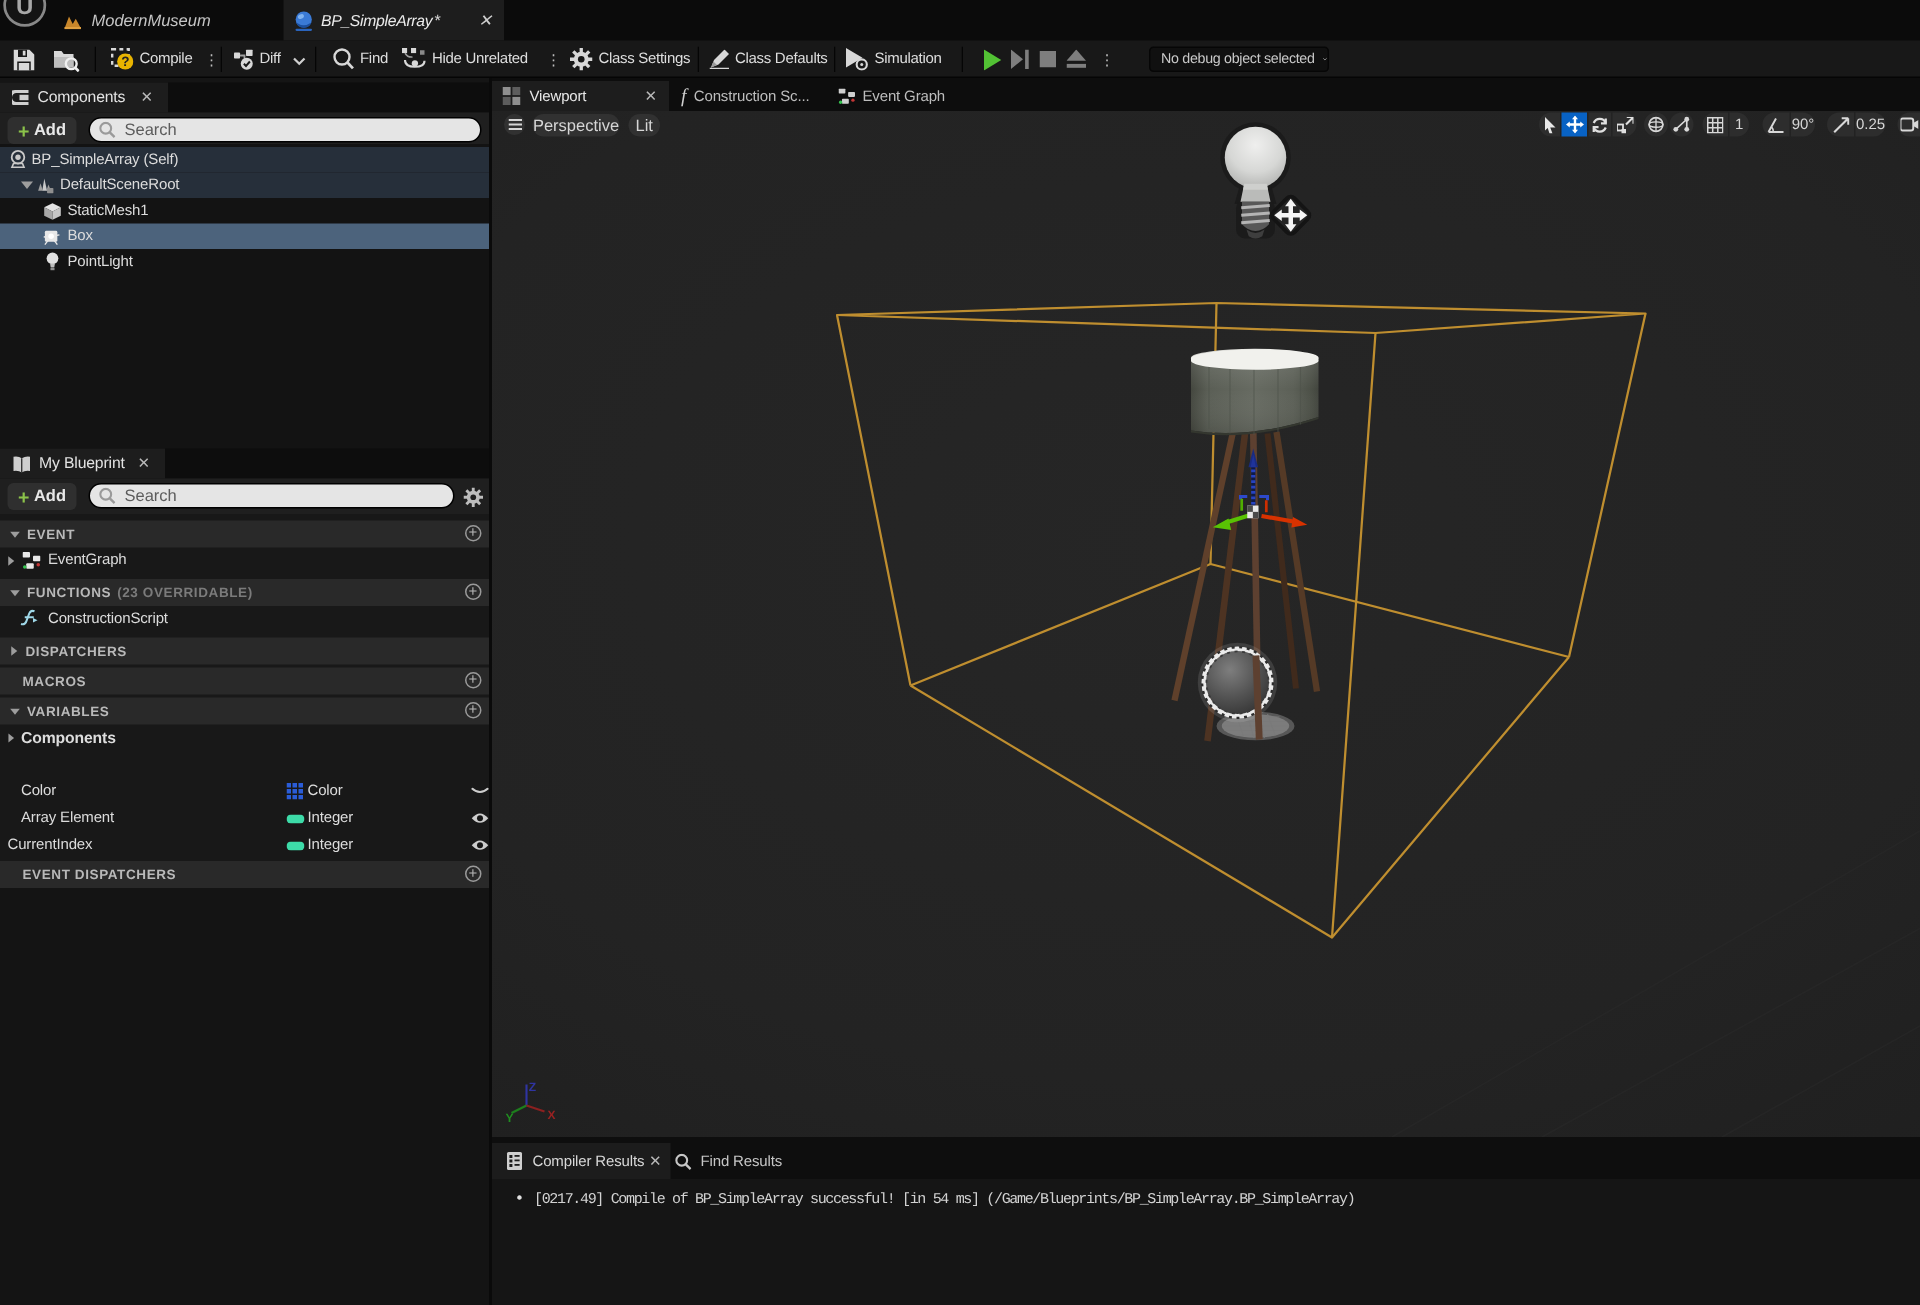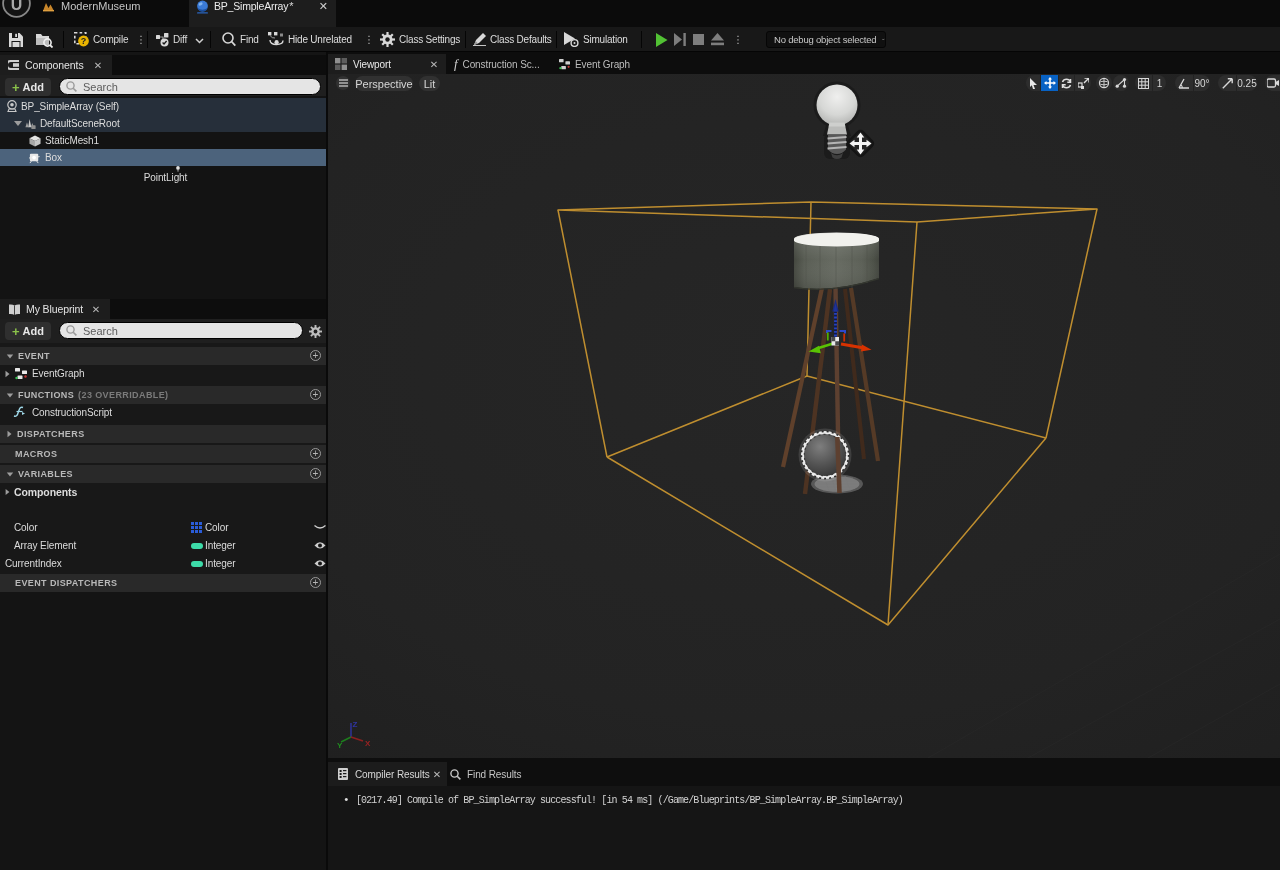--- a/index.html
+++ b/index.html
@@ -3,21 +3,21 @@
 <meta charset="utf-8">
 <style>
   * { margin:0; padding:0; box-sizing:border-box; }
   html,body { width:1280px; height:870px; background:#0a0a0a; overflow:hidden;
     font-family:"Liberation Sans", sans-serif; }
   #app { position:relative; width:1280px; height:870px; background:#0a0a0a; }
   .abs { position:absolute; }
 
   
   #titlebar { position:absolute; left:0; top:0; width:1280px; height:27px; background:#0b0b0b; }
-  .ttab { position:absolute; top:0; height:27px; display:flex; align-items:flex-start; color:#c5c5c5; font-size:11px; }
+  .ttab { position:absolute; top:0; height:27px; display:flex; align-items:center; color:#c5c5c5; font-size:11px;font-style:italic; }
   .ttab.active { background:#1d1d1d; color:#efefef; border-radius:0 0 0 0; }
 
   
   #toolbar { position:absolute; left:0; top:27px; width:1280px; height:25px; background:#181818; border-bottom:1px solid #050505;}
   .tsep { position:absolute; top:4px; height:17px; width:1px; background:#2b2b2b; border-left:1px solid #050505;}
   .tlabel { position:absolute; top:7px; color:#dedede; font-size:10px; letter-spacing:-0.2px; white-space:nowrap; }
 
   
   #left { position:absolute; left:0; top:52px; width:326px; height:818px; background:#151515; }
   .ptabbar { position:absolute; left:0; width:326px; height:20px; background:#0d0d0d; }
@@ -236,21 +236,21 @@
         <span style="margin-left:4px">StaticMesh1</span>
       </div>
       <div class="srow" style="top:53px;height:17px;background:#4c637c;">
         <svg style="margin-left:29px" width="12" height="12" viewBox="0 0 13 13">
           <rect x="1" y="2" width="9" height="8" rx="1" fill="#e8e8e8"></rect>
           <path d="M5.5 6 L1 12 M5.5 6 L10 12 M5.5 6 L0 6.5 M5.5 6 L11.5 5" stroke="#e8e8e8" stroke-width="1"></path>
           <circle cx="5.5" cy="6" r="2" fill="#fff"></circle>
         </svg>
         <span style="margin-left:4px">Box</span>
       </div>
-      <div class="srow" style="top:70px;height:17px;flex-direction:column;">
+      <div class="srow" style="top:70px;height:17px;">
         <svg style="margin-left:30px" width="10" height="13" viewBox="0 0 11 14">
           <circle cx="5.5" cy="4.5" r="4.3" fill="#e0e0e0"></circle>
           <path d="M3.7 8.2 h3.6 l-0.5 3 h-2.6 z" fill="#bdbdbd"></path>
           <rect x="4" y="11.6" width="3" height="1.6" fill="#8f8f8f"></rect>
         </svg>
         <span style="margin-left:5px">PointLight</span>
       </div>
     </div>
 
     <div class="ptabbar" style="top:247px;height:20px;background:#0d0d0d;">

